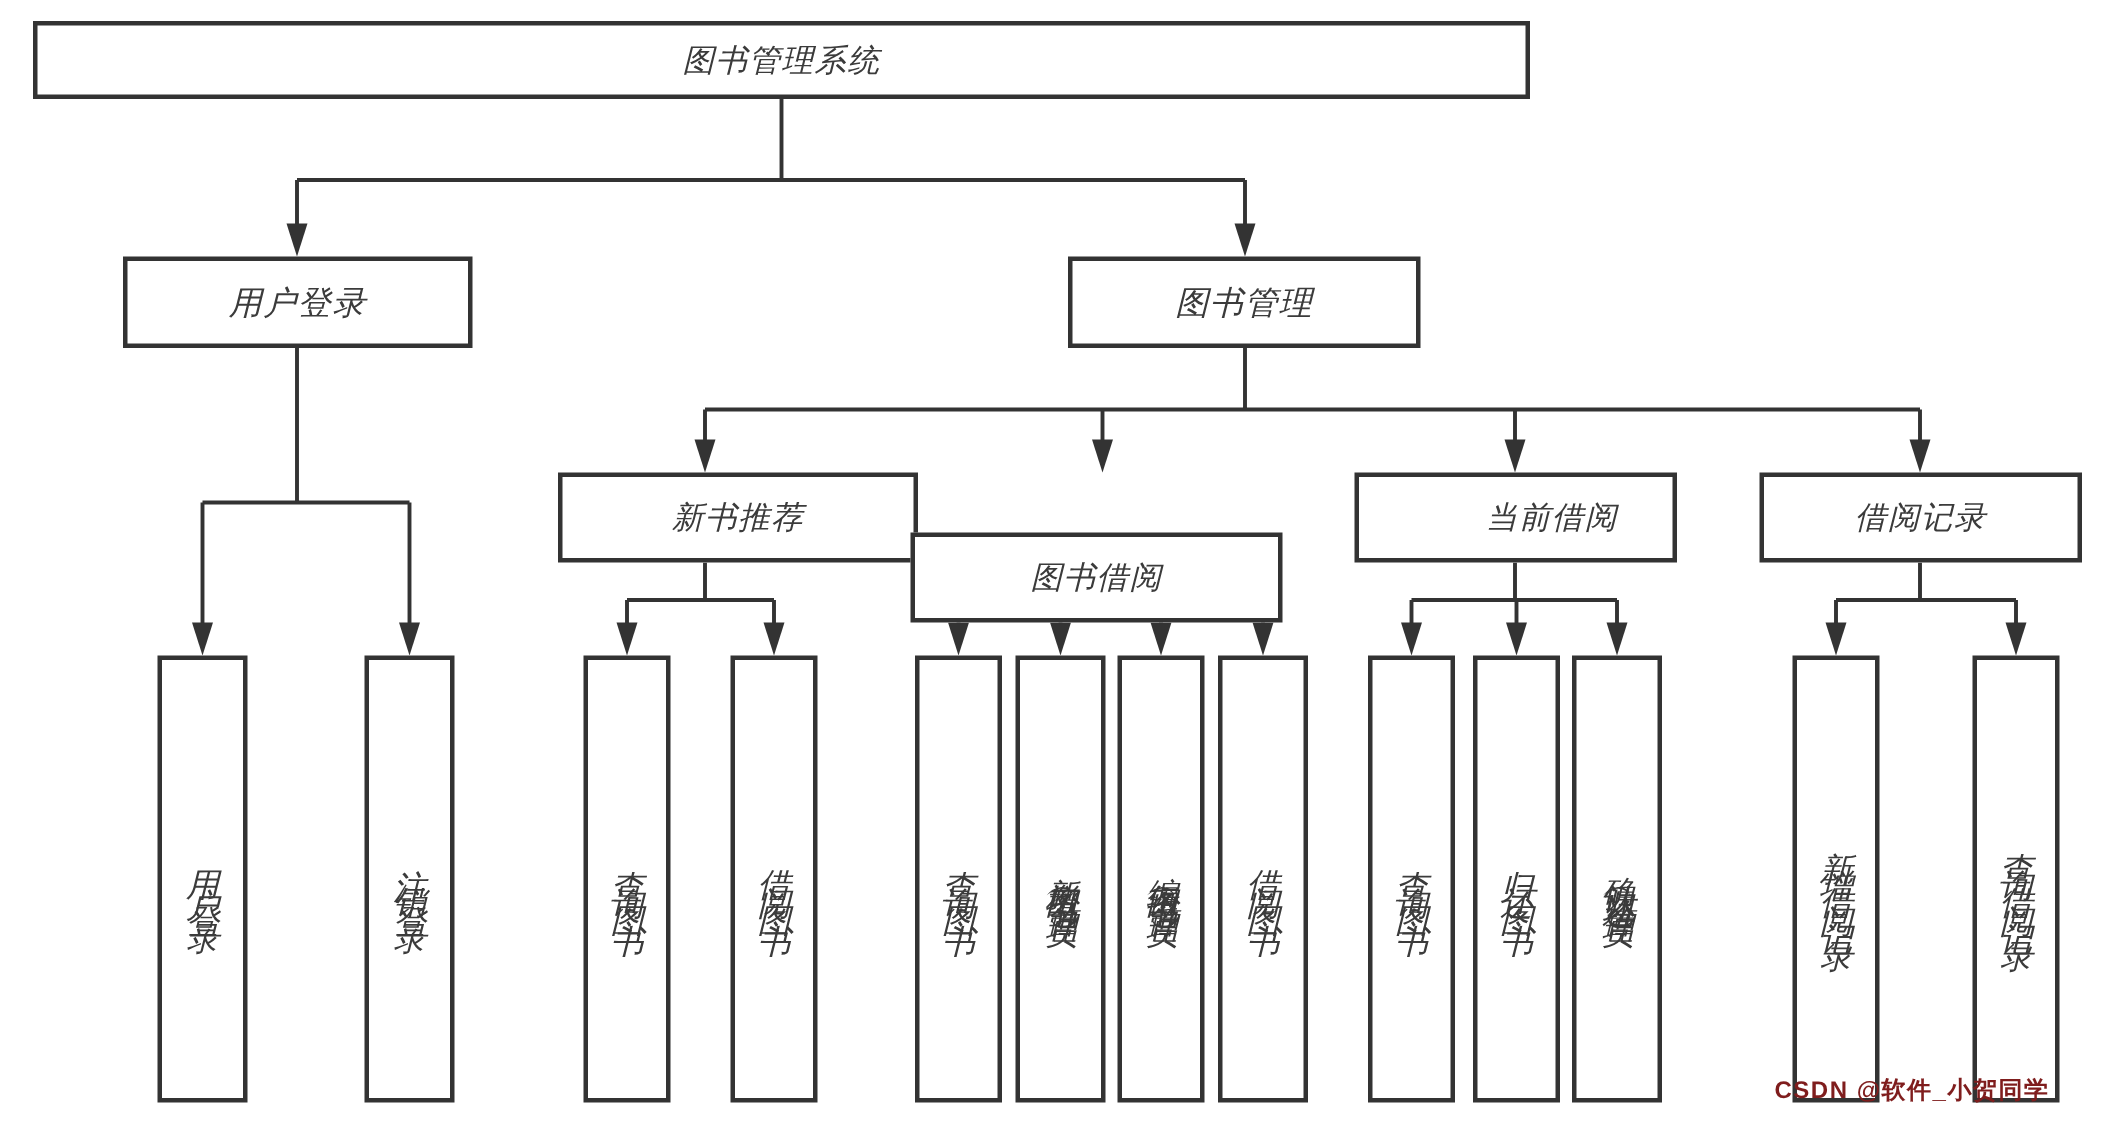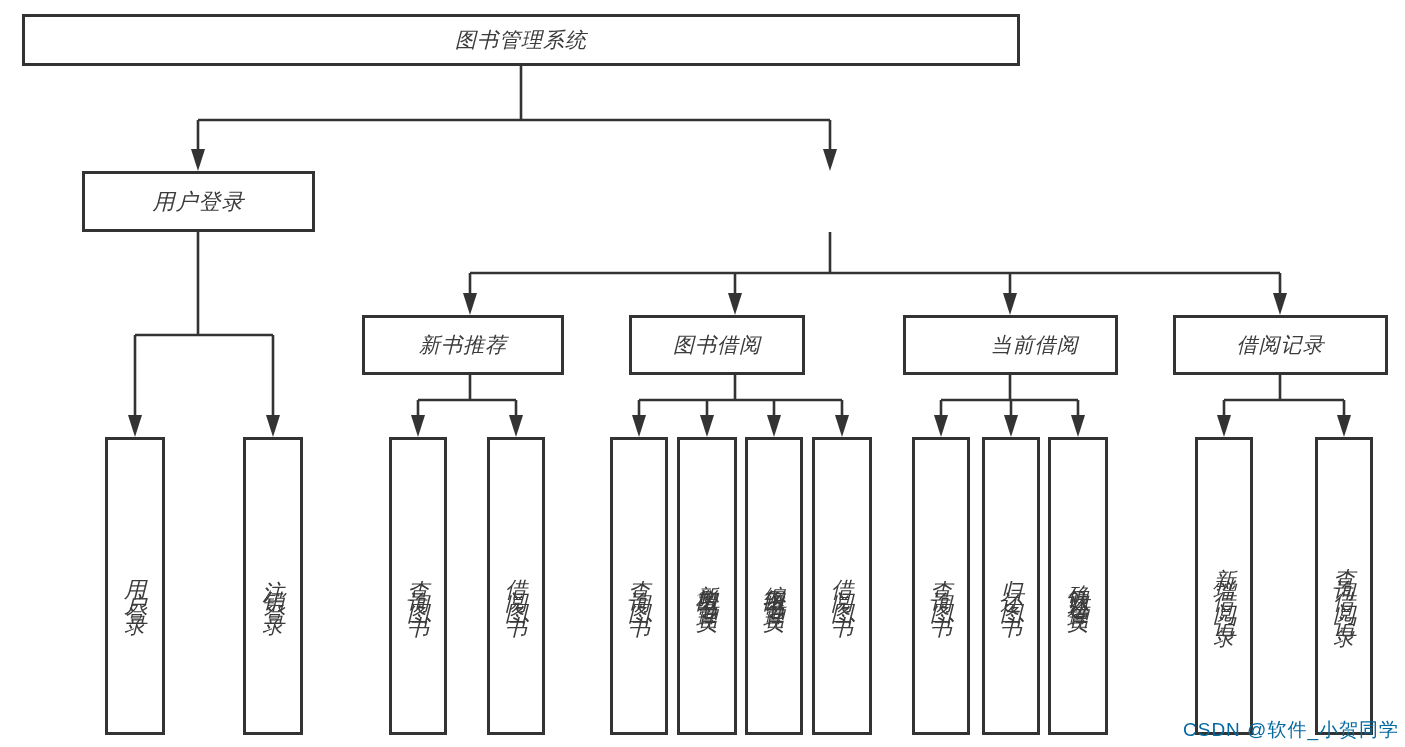--- a/index.html
+++ b/index.html
@@ -33,22 +33,22 @@
     font-size: 21px;
     letter-spacing: 1px;
     white-space: nowrap;
     font-style: italic;
   }
   .node.root   { left: 22px;   top: 14px;  width: 998px; height: 52px; }
   .node.branch { top: 171px; height: 61px; font-size: 22px; }
   .node.b-user { left: 82px;  width: 233px; }
   .node.b-book { left: 712px; width: 235px; }
   .node.lvl2   { top: 315px; height: 60px; }
-  .node.l2-a { left: 362px;  width: 202px; }
-  .node.l2-b { left: 629px;  width: 176px; }
+  .node.l2-a { left: 372px;  width: 240px; }
+  .node.l2-b { left: 607px;  width: 248px; margin-top: 40px; }
   .node.l2-c { left: 903px;  width: 215px; padding-left: 48px; }
   .node.l2-d { left: 1173px; width: 215px; }
   .node.leaf { top: 437px; height: 298px; }
   .leaf-label {
     writing-mode: vertical-rl;
     text-orientation: mixed;
     font-size: 22px;
     letter-spacing: 12px;
     line-height: 1;
     color: #3b3b3b;
@@ -68,25 +68,26 @@
   .lf9  { left: 912px;  width: 58px; }
   .lf10 { left: 982px;  width: 58px; }
   .lf11 { left: 1048px; width: 60px; }
   .lf12 { left: 1195px; width: 58px; }
   .lf13 { left: 1315px; width: 58px; }
   .watermark {
     position: absolute;
     left: 1183px;
     top: 717px;
     width: 222px;
-    font-size: 19px;
-    color: #0369a1;
+    font-size: 16px;
+    color: #7f1d1d;
     letter-spacing: 1px;
     white-space: nowrap;
     z-index: 5;
+    font-weight: bold;
   }
 </style>
 </head>
 <body>
 
 <div class="canvas">
 
   <svg class="edges" viewBox="0 0 1405 747" xmlns="http://www.w3.org/2000/svg">
     <g stroke="#333333" stroke-width="2.6" fill="none">
 
@@ -126,20 +127,23 @@
       <polygon points="1337,415 1351,415 1344,437"></polygon>
     </g>
   </svg>
 
   <div class="node root">
     <span>图书管理系统</span>
   </div>
 
   <div class="node branch b-user">
     <span>用户登录</span>
+  </div>
+  <div class="node branch b-book">
+    <span>图书管理</span>
   </div>
 
   <div class="node lvl2 l2-a">
     <span>新书推荐</span>
   </div>
   <div class="node lvl2 l2-b">
     <span>图书借阅</span>
   </div>
   <div class="node lvl2 l2-c">
     <span>当前借阅</span>

